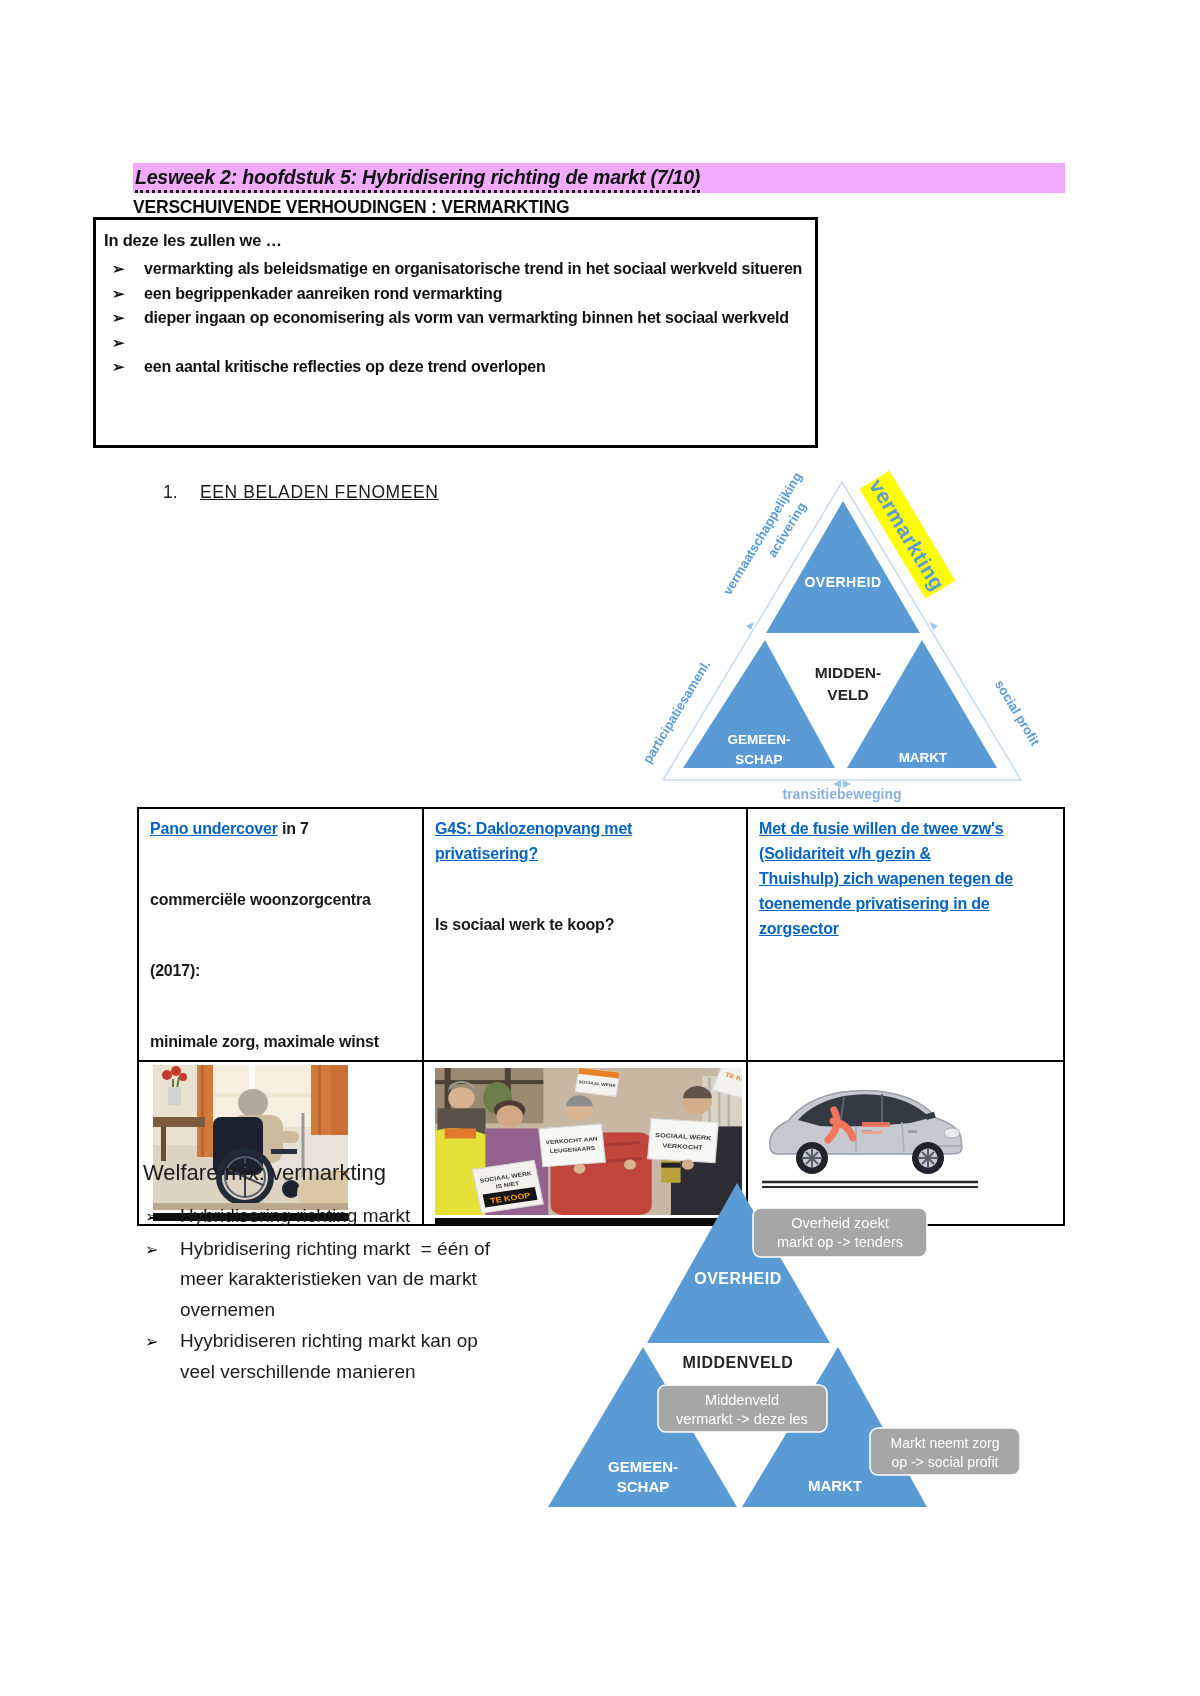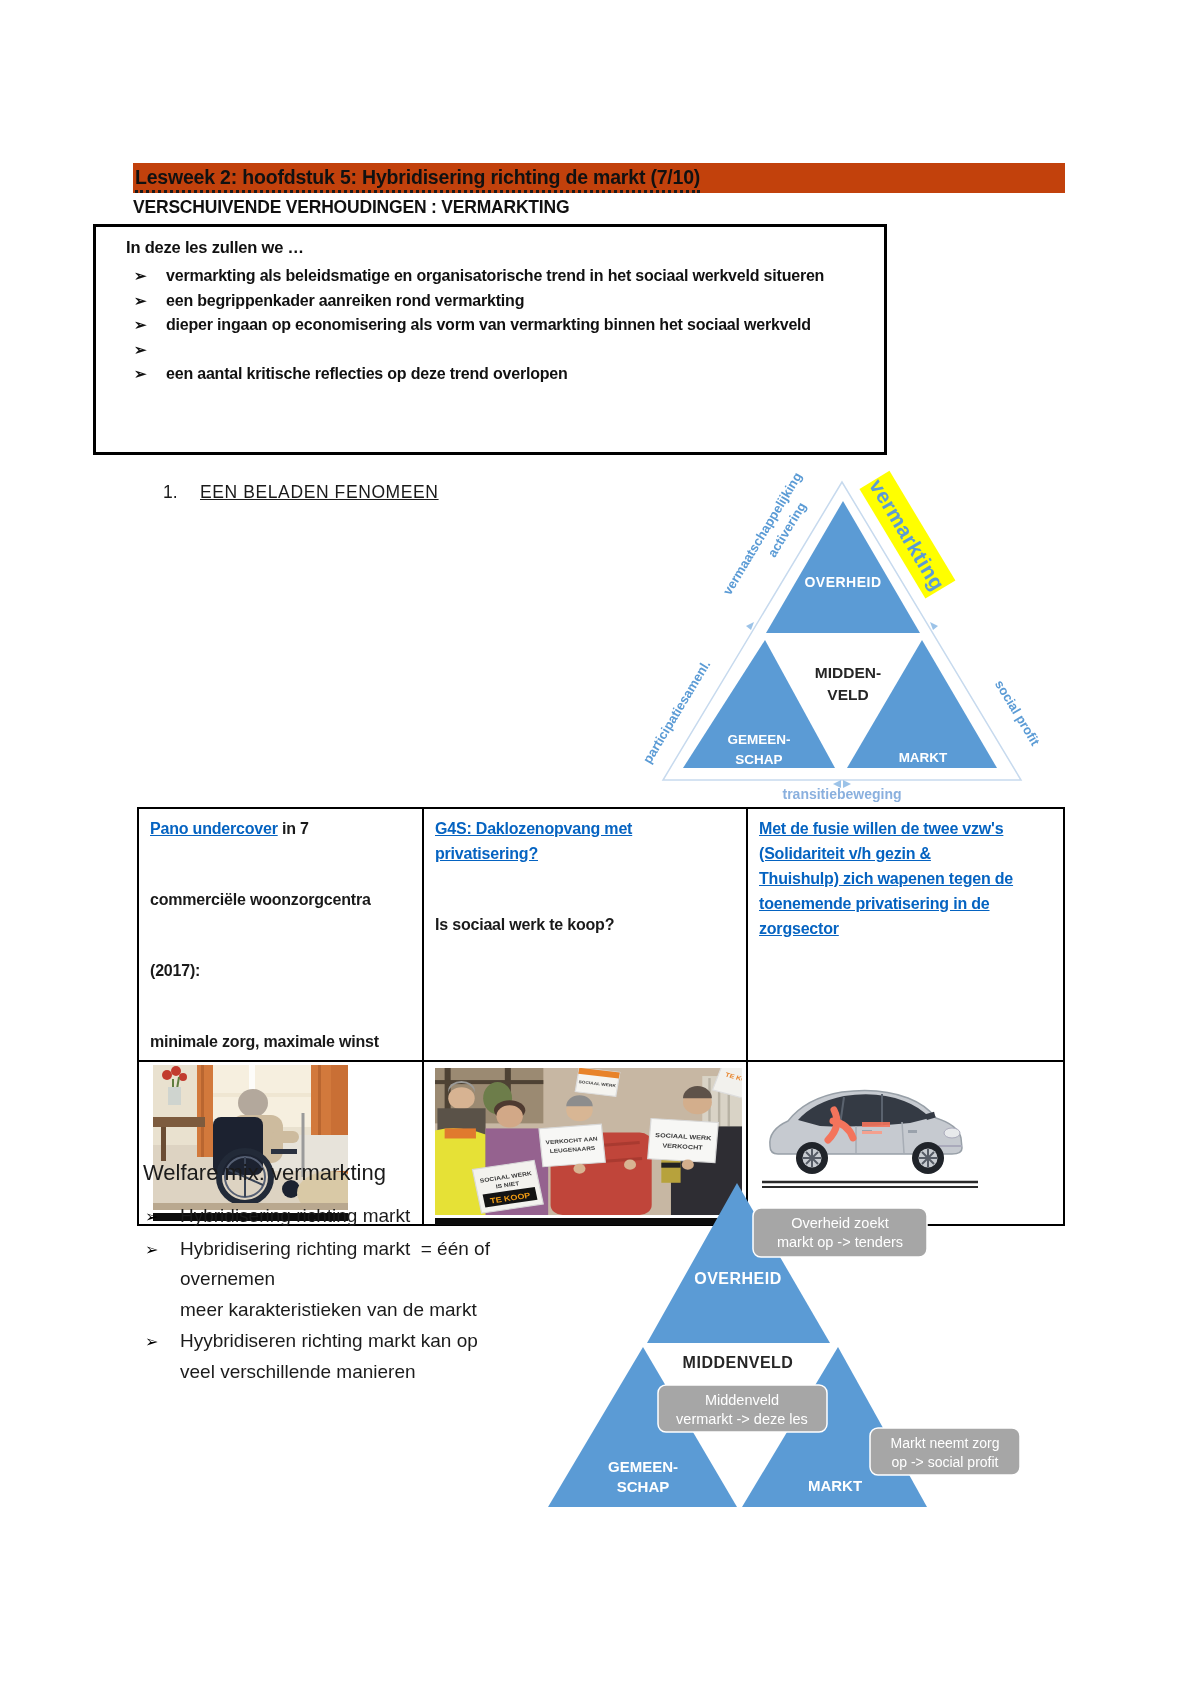--- a/index.html
+++ b/index.html
@@ -6,32 +6,32 @@
   html, body { background: #ffffff; }
   body { font-family: "Liberation Sans", sans-serif; }
   .page {
     position: relative; width: 1200px; height: 1696px;
     background: #ffffff; overflow: hidden;
     color: #111;
   }
   .abs { position: absolute; }
 
   
-  .title-bar { left: 133px; top: 163px; width: 932px; height: 30px; background: #c2410c; }
+  .title-bar { left: 133px; top: 163px; width: 932px; height: 30px; background: #f0abfc; font-style: italic; }
   .title-text {
     display: inline-block; margin: 3px 0 0 2px;
     font-size: 19.5px; font-weight: bold; letter-spacing: -0.2px;
     border-bottom: 3px dotted #1a1a1a; padding-bottom: 1px;
   }
   .subtitle { left: 133px; top: 197px; font-size: 17.5px; font-weight: bold; letter-spacing: -0.2px; }
 
   
   .lesson-box {
-    left: 93px; top: 224px; width: 794px; height: 231px;
-    border: 3px solid #000; padding: 11px 30px;
+    left: 93px; top: 217px; width: 725px; height: 231px;
+    border: 3px solid #000; padding: 11px 8px;
   }
   .lesson-intro { font-size: 16.5px; font-weight: bold; margin-bottom: 7px; letter-spacing: -0.2px; }
   .lbx-item { display: flex; font-size: 16px; font-weight: bold; line-height: 24.5px; letter-spacing: -0.2px; white-space: nowrap; }
   .lbx-item .blt { width: 40px; flex: 0 0 40px; padding-left: 8px; font-size: 15px; }
 
   
   .section-heading { left: 163px; top: 482px; display: flex; font-size: 17.5px; color: #1a1a1a; }
   .section-heading .num { width: 37px; }
   .section-heading .txt { text-decoration: underline; letter-spacing: 0.6px; }
 
@@ -307,22 +307,22 @@
     <div class="wf-item">
       <span class="blt">➢</span>
       <span>
         <span class="wf-line">Hybridisering richting markt</span>
       </span>
     </div>
     <div class="wf-item">
       <span class="blt">➢</span>
       <span>
         <div class="wf-line">Hybridisering richting markt  = één of</div>
+        <div class="wf-line">meer karakteristieken van de markt</div>
         <div class="wf-line">overnemen</div>
-        <div class="wf-line">meer karakteristieken van de markt</div>
       </span>
     </div>
     <div class="wf-item">
       <span class="blt">➢</span>
       <span>
         <div class="wf-line">Hyybridiseren richting markt kan op</div>
         <div class="wf-line">veel verschillende manieren</div>
       </span>
     </div>
   </div>

